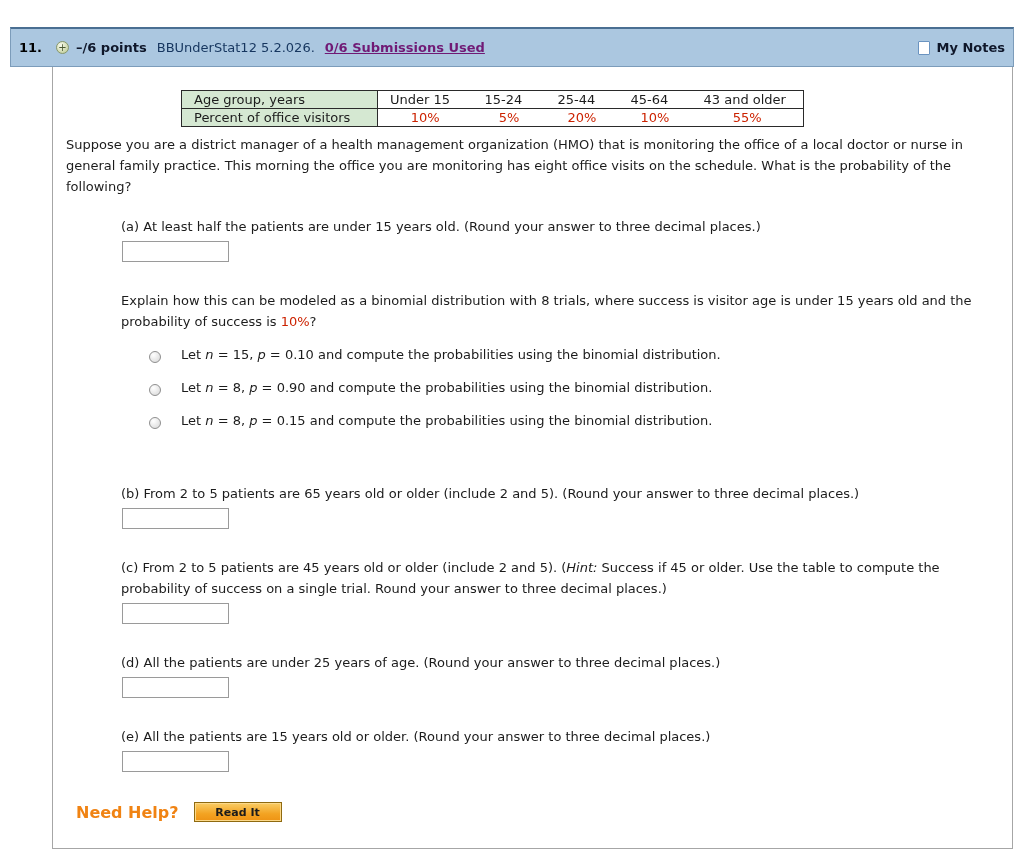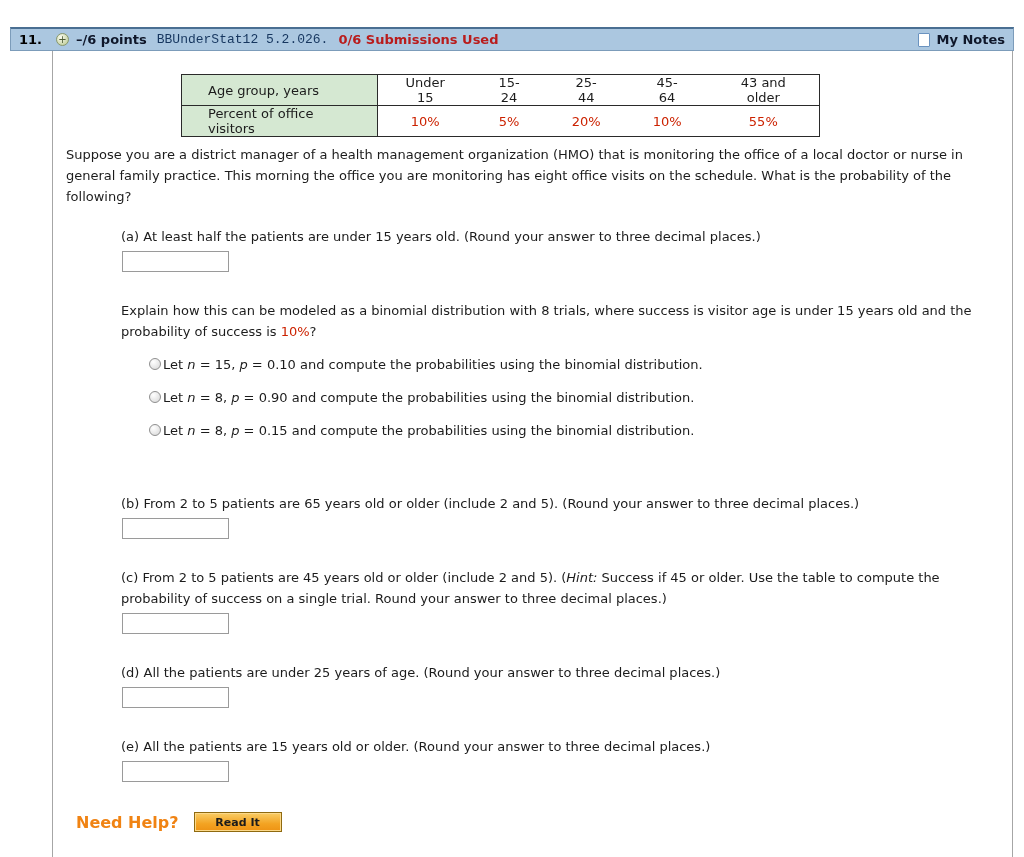--- a/index.html
+++ b/index.html
@@ -6,80 +6,80 @@
   html,body { margin:0; padding:0; }
   body {
     width:1024px; height:857px; background:#ffffff;
     font-family:"DejaVu Sans","Liberation Sans",sans-serif;
     font-size:13px; color:#1c1c1c;
   }
   .page { padding-top:27px; }
 
   
   .qbar {
-    margin:0 10px; height:24px;
+    margin:0 10px; height:40px;
     background:#abc7e0;
     border:1px solid #7c9cba;
     border-top:2px solid #4a6f92;
     display:flex; align-items:center;
     padding:0 8px;
   }
   .qnum { font-weight:bold; color:#000; margin-right:14px; }
   .expand-icon {
     display:inline-block; width:13px; height:13px; border-radius:50%;
     background:radial-gradient(circle at 35% 30%, #f8faee, #b9c88e);
     border:1px solid #87976b; color:#4c5a33;
     font-size:10px; line-height:11px; text-align:center;
     margin-right:7px; cursor:pointer; flex:0 0 13px;
   }
   .points { color:#0f172a; font-weight:bold; margin-right:10px; }
-  .source { color:#16365f; margin-right:10px;font-family:Liberation Mono, monospace; }
-  .subs { font-weight:bold; color:#b91c1c; }
+  .source { color:#16365f; margin-right:10px; }
+  .subs { font-weight:bold; color:#701a75;text-decoration:underline; }
   .spacer { flex:1; }
   .notes-icon {
     display:inline-block; width:12px; height:14px;
     background:#ffffff; border:1px solid #6a93c0; border-radius:1px;
     margin-right:6px; cursor:pointer;
   }
   .mynotes { color:#0f172a; font-weight:bold; text-decoration:none; cursor:pointer; }
 
   
   .qbox {
     margin:0 10px 0 52px; width:961px; min-height:765px;
     background:#fff; border:1px solid #a6a6a6; border-top:none;
     padding:12px 20px 26px 13px;
   }
   .para { line-height:21px; margin:3px 0 0 0; }
 
   
   .dist-table { border-collapse:collapse; margin:11px 0 7px 115px; font-size:13px; }
-  .dist-table td { padding:0 26px; height:18px; }
+  .dist-table td { padding:0 12px; height:18px; }
   .dist-table { border:1px solid #2a2a2a; }
   .label-cell {
     background:#d5e8d2; width:196px; text-align:left;
     border-right:1px solid #2a2a2a;
   }
   .dist-table tr:first-child td { border-bottom:1px solid #2a2a2a; }
-  .head-cell { text-align:center; color:#1c1c1c; }
+  .head-cell { color:#1c1c1c; }
   .c2 { width:95px; } .c3 { width:73px; } .c4 { width:73px; } .c5 { width:73px; } .c6 { width:112px; }
   .val-cell { text-align:center; color:#cc2200; }
 
   .red { color:#cc2200; }
 
   
   .part  { margin:28px 0 0 55px; line-height:21px; }
   .part.first { margin-top:19px; }
   .part.big-gap { margin-top:52px; }
   .answer-input {
     display:block; margin:4px 0 0 1px; width:107px; height:21px;
     border:1px solid #9a9a9a; background:#fff; padding:2px 4px;
     font-family:"DejaVu Sans","Liberation Sans",sans-serif; font-size:12px;
   }
 
-  .option { margin:13px 0 0 28px; display:flex; align-items:flex-start; gap:2px; line-height:20px; }
+  .option { margin:13px 0 0 28px; display:flex; align-items:center; gap:20px; line-height:20px; }
   .radio {
     width:12px; height:12px; border-radius:50%;
     border:1px solid #8f8f8f;
     background:radial-gradient(circle at 35% 30%, #ffffff, #d6d6d6);
     margin-top:3px; flex:0 0 12px; cursor:pointer;
   }
 
   
   .needhelp { margin:30px 0 0 10px; display:flex; align-items:center; gap:15px; }
   .nh-label { color:#f08313; font-weight:bold; font-size:16px; }

